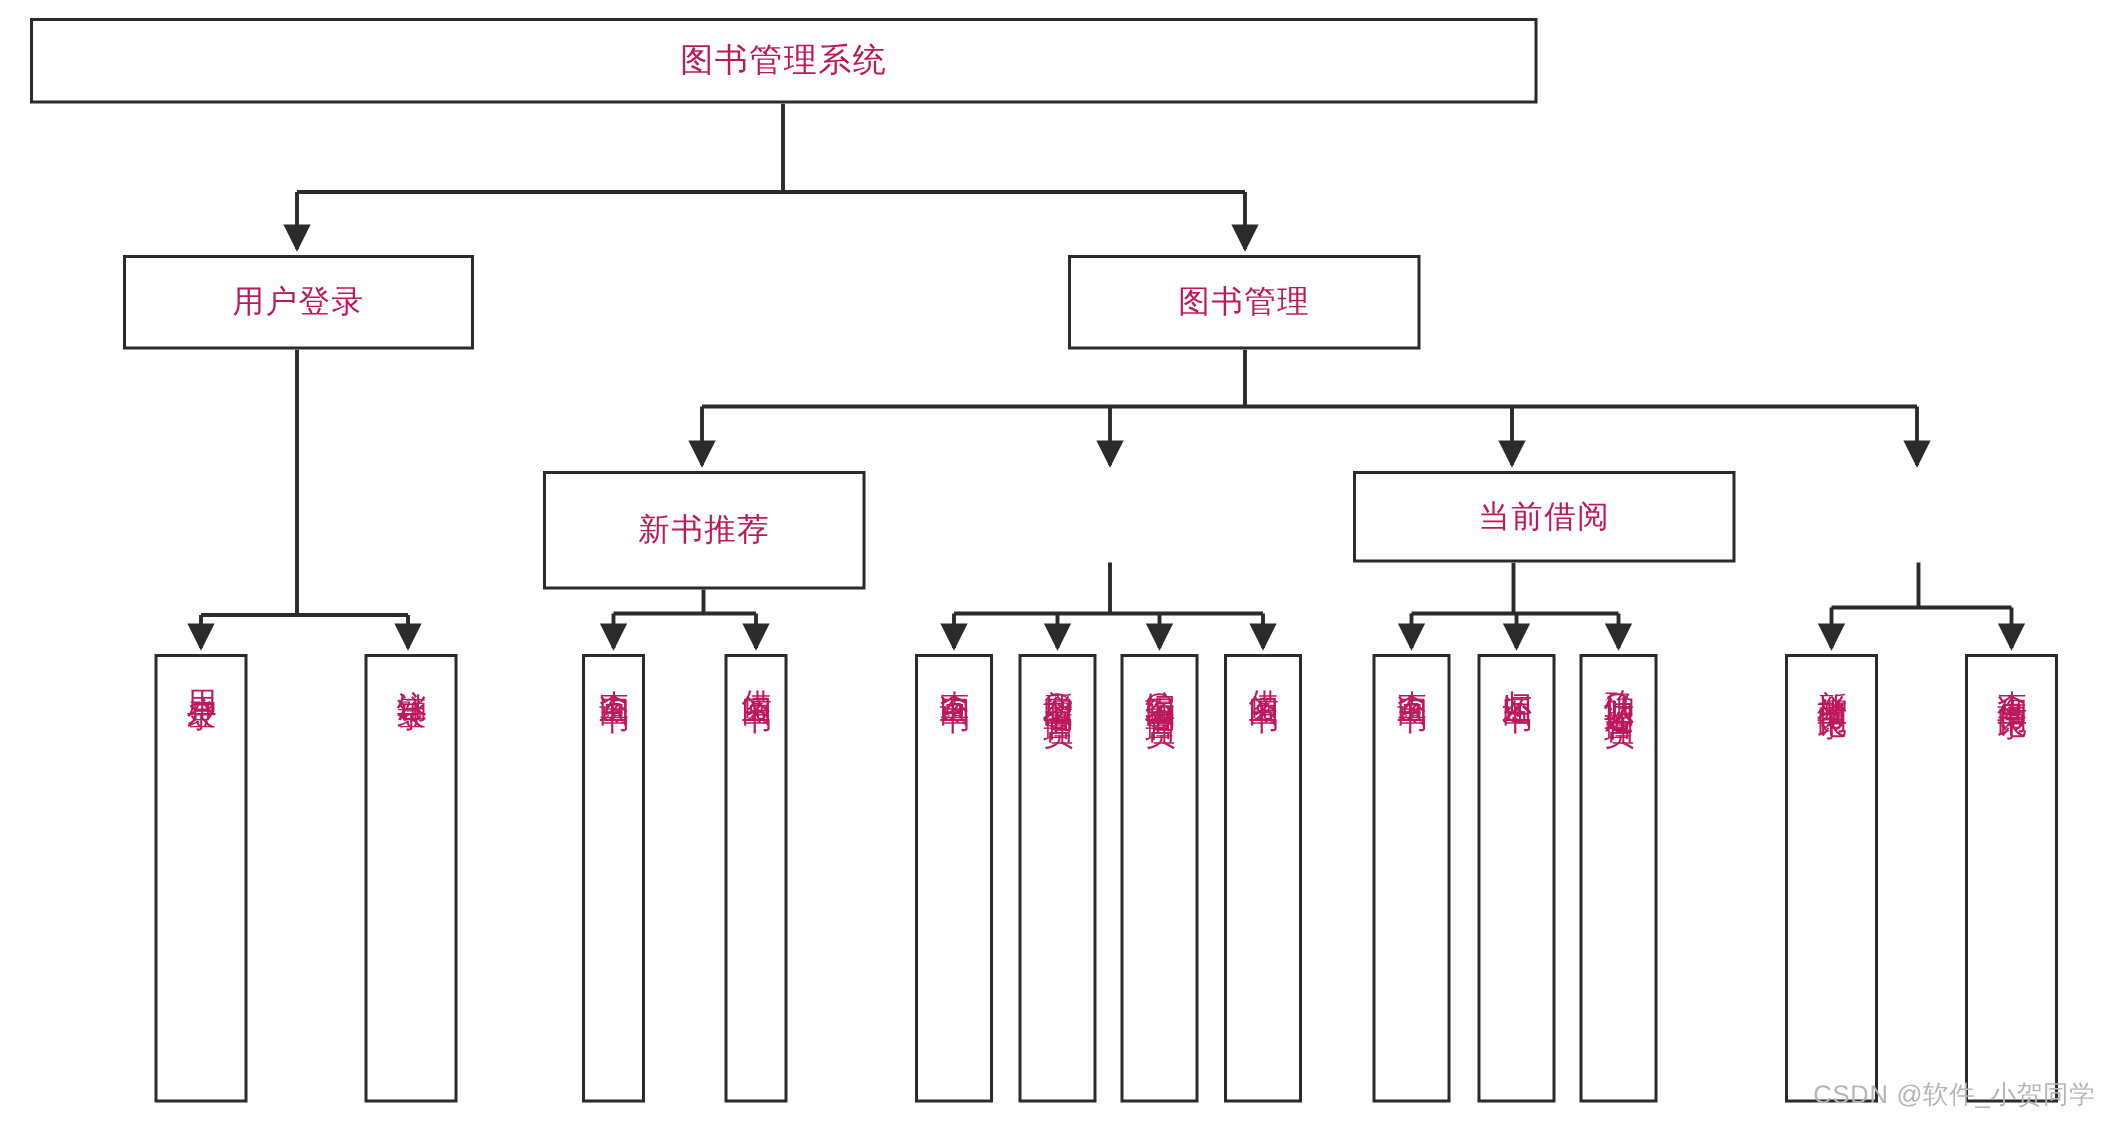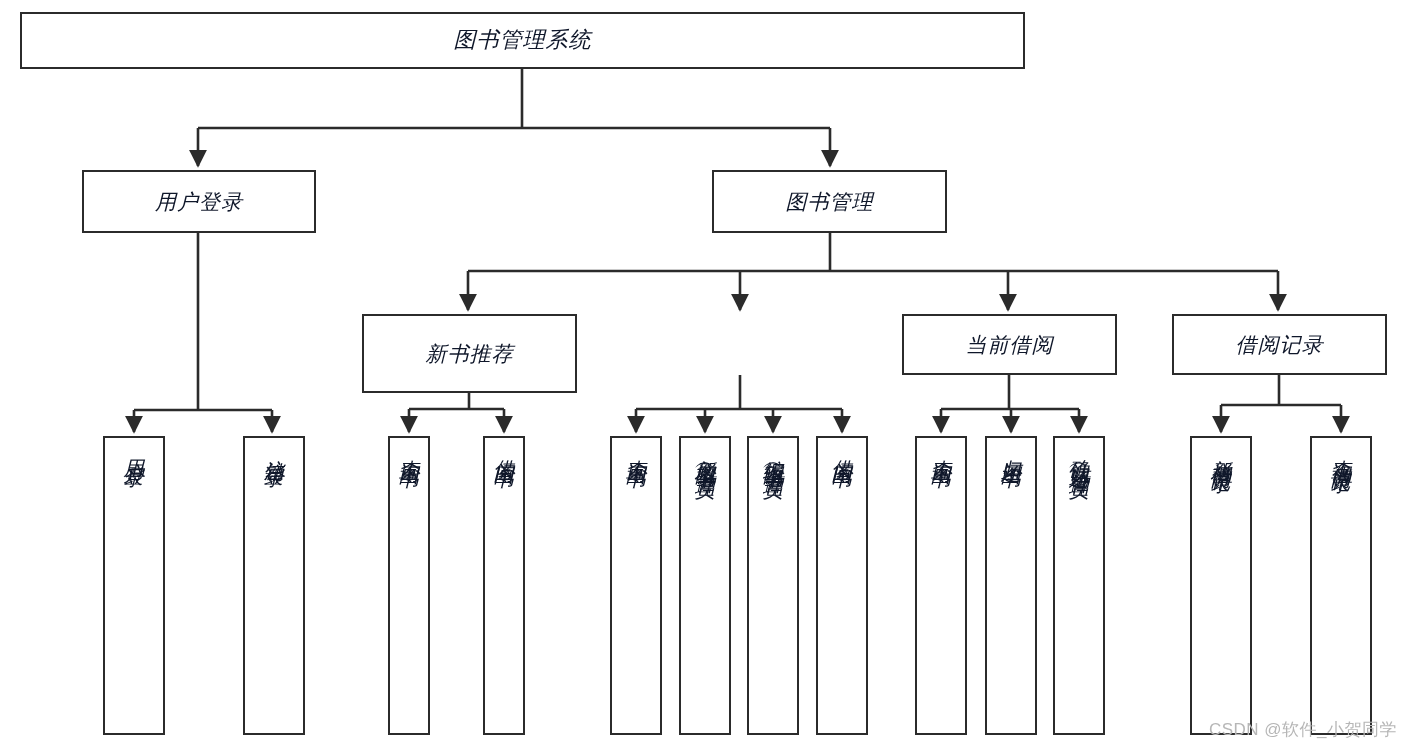--- a/index.html
+++ b/index.html
@@ -29,23 +29,22 @@
   }
   .node {
     position: absolute;
     box-sizing: border-box;
     border: 2px solid #2b2b2b;
     background: #ffffff;
     display: flex;
     align-items: center;
     justify-content: center;
     text-align: center;
-    color: #0f172a;
+    color: #be185d;
     z-index: 2;
-    font-style: italic;
   }
   .node.h {
     font-size: 21px;
     line-height: 1.2;
     letter-spacing: 1px;
   }
   .node.root {
     font-size: 22px;
   }
   .node.v {
@@ -144,25 +143,22 @@
   <div class="node v" style="left: 103px; top: 436px; width: 62px; height: 299px;">
     <span class="txt">用户登录</span>
   </div>
   <div class="node v" style="left: 243px; top: 436px; width: 62px; height: 299px;">
     <span class="txt">注销登录</span>
   </div>
 
   <div class="node h" style="left: 362px; top: 314px; width: 215px; height: 79px;">
     <span class="txt">新书推荐</span>
   </div>
-  <div class="node h" style="left: 902px; top: 314px; width: 215px; height: 61px; text-align: right;">
+  <div class="node h" style="left: 902px; top: 314px; width: 255px; height: 61px; text-align: right;">
     <span class="txt">当前借阅</span>
-  </div>
-  <div class="node h" style="left: 1172px; top: 314px; width: 215px; height: 61px;">
-    <span class="txt">借阅记录</span>
   </div>
 
   <div class="node v" style="left: 388px; top: 436px; width: 42px; height: 299px;">
     <span class="txt">查询图书</span>
   </div>
   <div class="node v" style="left: 483px; top: 436px; width: 42px; height: 299px;">
     <span class="txt">借阅图书</span>
   </div>
 
   <div class="node v" style="left: 610px; top: 436px; width: 52px; height: 299px;">

